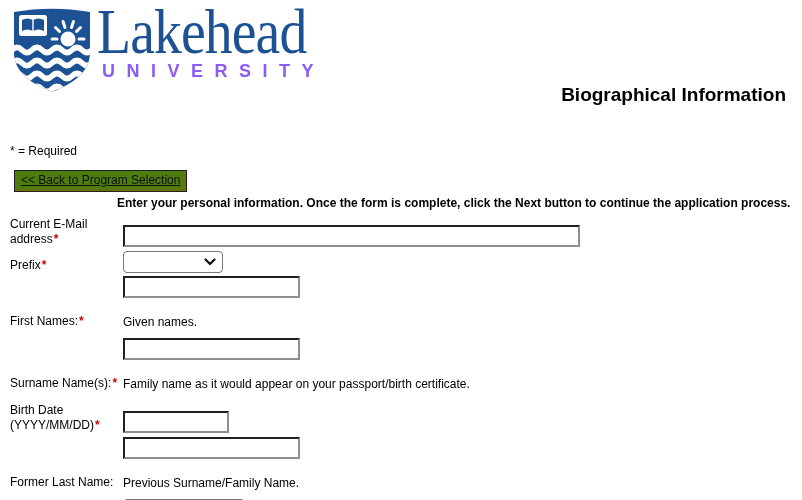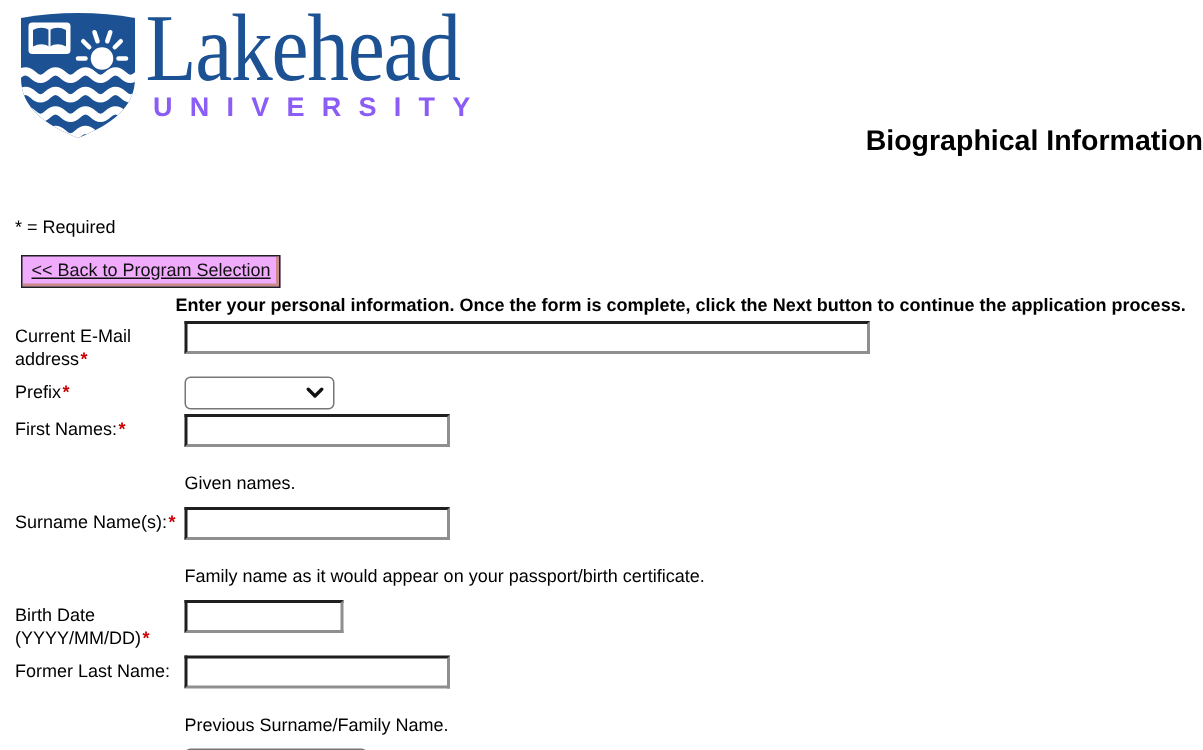--- a/index.html
+++ b/index.html
@@ -19,42 +19,42 @@
     letter-spacing:-1px;
     transform:scaleX(0.87); transform-origin:left top;
     white-space:nowrap;
   }
   .wordmark-sub {
     position:absolute; left:102px; top:61px;
     font-size:18px; font-weight:bold; color:#8b5cf6;
     letter-spacing:11.5px; white-space:nowrap;
   }
   .page-title {
-    position:absolute; right:0; top:84px;
+    position:absolute; right:16px; top:84px;
     font-size:19px; font-weight:bold; color:#000;
     font-family:"Liberation Sans", sans-serif;
   }
   
   .content { padding-left:10px; }
   .required-note { font-size:12px; margin:4px 0 12px 0; }
   .back-btn {
     display:inline-block; margin-left:4px;
-    background:#f0abfc;
+    background:#4d7c0f;
     border:1px solid #1f1f1f;
     box-shadow: inset -2px -2px 0 rgba(150,100,0,.45);
     padding:2px 6px 4px 6px;
     font-size:12px; cursor:pointer;
   }
   .back-btn .lnk { color:#111; text-decoration:underline; }
   .instructions {
     margin:4px 0 4px 107px;
     font-size:12px; font-weight:bold; line-height:1.2;
   }
   
-  .row { display:flex; align-items:flex-start; }
+  .row { display:flex; align-items:flex-end; }
   .lbl { width:113px; flex:none; font-size:12px; line-height:1.25; padding-top:3px; }
   .req { color:#CC0000; font-weight:bold; margin-left:1px; }
   .field { font-size:12px; }
   .ti {
     height:22px; background:#fff;
     border:2px solid;
     border-color:#1f1f1f #8f8f8f #8f8f8f #1f1f1f;
     padding:1px 4px; font-size:12px; font-family:inherit;
     display:block;
   }

